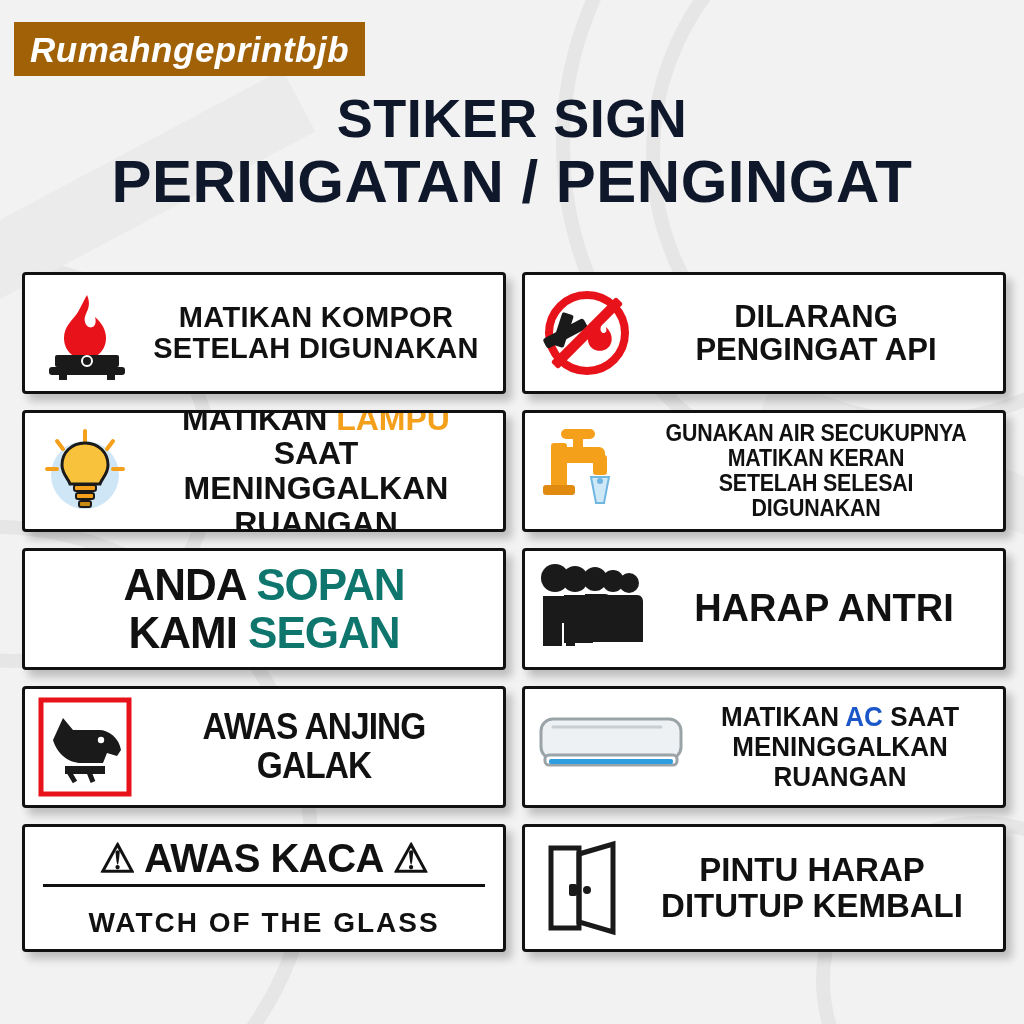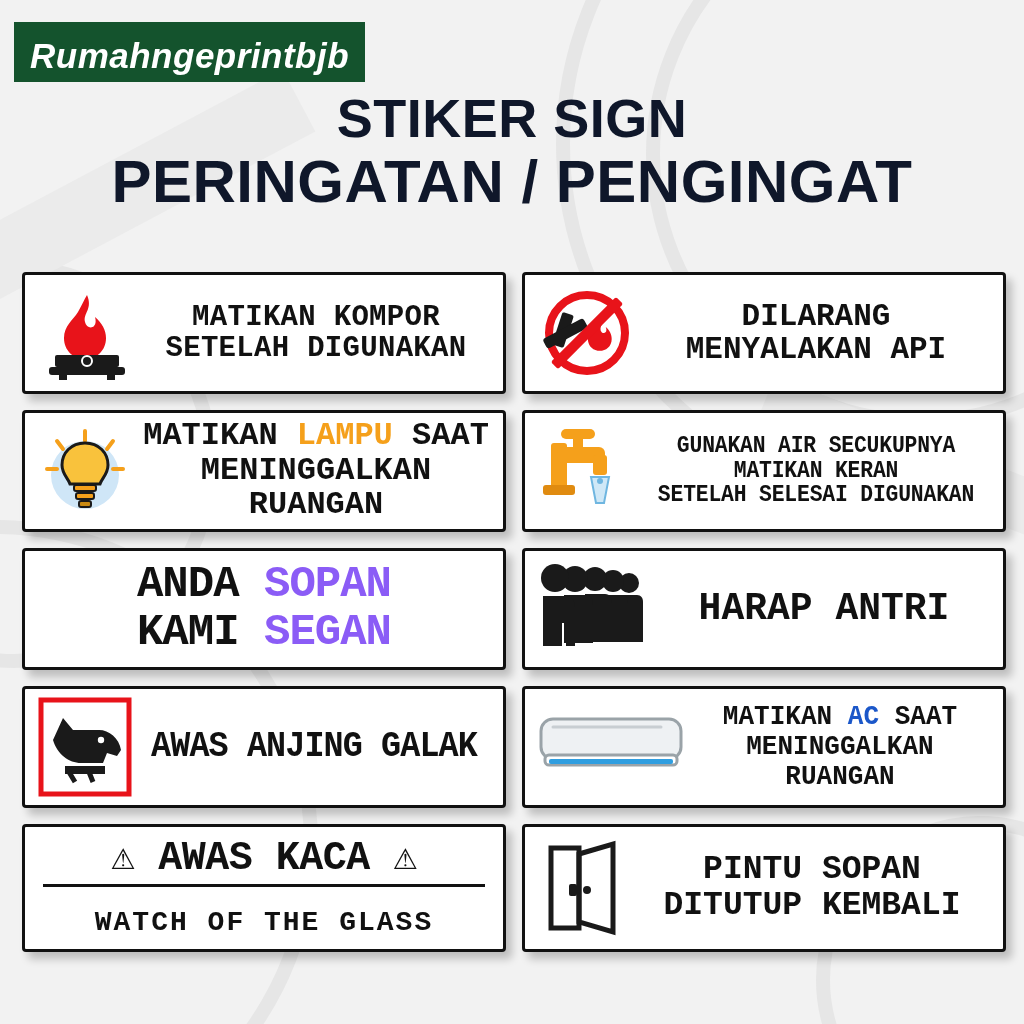--- a/index.html
+++ b/index.html
@@ -20,24 +20,24 @@
   .a5{width:300px;height:300px;right:-120px;bottom:-120px;border-width:16px;}
   .wedge{position:absolute;background:#ebebeb;}
   .w1{width:360px;height:70px;left:-40px;top:150px;transform:rotate(-28deg);}
   .w2{width:300px;height:54px;right:-30px;top:430px;transform:rotate(22deg);}
 
   .page{position:relative;width:1024px;height:1024px;}
 
   
   .brand{
     position:absolute;left:14px;top:22px;
-    background:#14532d;color:#fff;
+    background:#a16207;color:#fff;
     font-weight:bold;font-style:italic;
     font-size:35px;letter-spacing:.5px;
-    padding:16px 16px 9px 16px;
+    padding:10px 16px 9px 16px;
     line-height:1;
   }
 
   .title{
     position:absolute;left:0;right:0;top:88px;
     text-align:center;color:#0f172a;
     font-weight:bold;font-size:54px;line-height:1.12;
     letter-spacing:.5px;
   }
   .title .l2{font-size:60px;}
@@ -49,34 +49,33 @@
   }
   .cell{width:484px;}
 
   .sign{
     background:#fff;border:3px solid #111;border-radius:4px;
     box-shadow:6px 7px 9px rgba(0,0,0,.22);
     display:flex;align-items:center;
     box-sizing:border-box;
     height:122px;padding:6px 10px;
     overflow:hidden;
-    font-family:Liberation Mono, monospace;
   }
   .sign.h-tall{height:128px;}
   .sign .ico{flex:0 0 auto;display:flex;align-items:center;justify-content:center;}
   .sign .txt{flex:1 1 auto;text-align:center;color:#111;font-weight:bold;line-height:1.08;}
 
   
   .t-kompor{font-size:29px;letter-spacing:.3px;}
   .t-api{font-size:31px;}
   .t-lampu{font-size:32px;}
   .t-lampu .hl{color:#f5a01b;}
   .t-air{font-size:23px;line-height:1.22;letter-spacing:-.2px;}
   .t-sopan{font-size:44px;line-height:1.02;letter-spacing:-1px;}
-  .t-sopan .red{color:#8b5cf6;}
+  .t-sopan .red{color:#0f766e;}
   .t-antri{font-size:38px;}
   .t-anjing{font-size:36px;letter-spacing:-1px;}
   .t-ac{font-size:28px;line-height:1.2;}
   .t-ac .blue{color:#1b57c9;}
   .t-kaca-1{font-size:40px;letter-spacing:-.5px;text-align:center;}
   .t-kaca-2{font-size:28px;letter-spacing:2px;margin-top:21px;}
   .t-pintu{font-size:33px;line-height:1.15;}
 
   .cond{transform:scaleX(.93);transform-origin:center;}
   .sep-line{height:3px;background:#111;margin:4px 8px;}
@@ -132,21 +131,21 @@
               <circle r="38" fill="#fff" stroke="#e8131a" stroke-width="8"></circle>
               <path d="M10 -14c4 9-2 12-1 18 1 3 4 4 6 2 1-1 1-4 0-6 5 4 7 9 7 14 0 9-7 14-14 14s-14-5-14-14c0-8 6-12 9-17 3-5 5-8 7-11z" fill="#e8131a" transform="translate(6,-6) scale(0.85)"></path>
               <rect x="-30" y="-20" width="12" height="34" rx="2" fill="#1a1a1a" transform="rotate(18 -24 -3)"></rect>
               <rect x="-45" y="-5" width="46" height="11" rx="3" fill="#1a1a1a" transform="rotate(-28 -22 0)"></rect>
               <rect x="-46" y="-5" width="92" height="10" rx="2" fill="#e8131a" transform="rotate(-45)"></rect>
             </g>
           </svg>
         </div>
         <div class="txt t-api">
           <div>DILARANG</div>
-          <div>MENYALAKAN API</div>
+          <div>PENGINGAT API</div>
         </div>
       </div>
     </div>
 
     <div class="cell">
       <div class="sign">
         <div class="ico">
           <svg width="104" height="96" viewBox="0 0 104 96">
             <circle cx="50" cy="52" r="34" fill="#cfe6f7"></circle>
             <g stroke="#f5a01b" stroke-width="4" stroke-linecap="round">
@@ -284,20 +283,20 @@
       <div class="sign h-tall">
         <div class="ico">
           <svg width="96" height="96" viewBox="0 0 96 96">
             <path d="M16 8 h28 v80 h-28z" fill="none" stroke="#1a1a1a" stroke-width="5"></path>
             <path d="M44 14 l34 -10 v88 l-34 -10z" fill="none" stroke="#1a1a1a" stroke-width="5"></path>
             <circle cx="52" cy="50" r="4" fill="#1a1a1a"></circle>
             <rect x="34" y="44" width="8" height="12" rx="2" fill="#1a1a1a"></rect>
           </svg>
         </div>
         <div class="txt t-pintu">
-          <div>PINTU SOPAN</div>
+          <div>PINTU HARAP</div>
           <div>DITUTUP KEMBALI</div>
         </div>
       </div>
     </div>
 
   </div>
 </div>
 
 </body></html>

